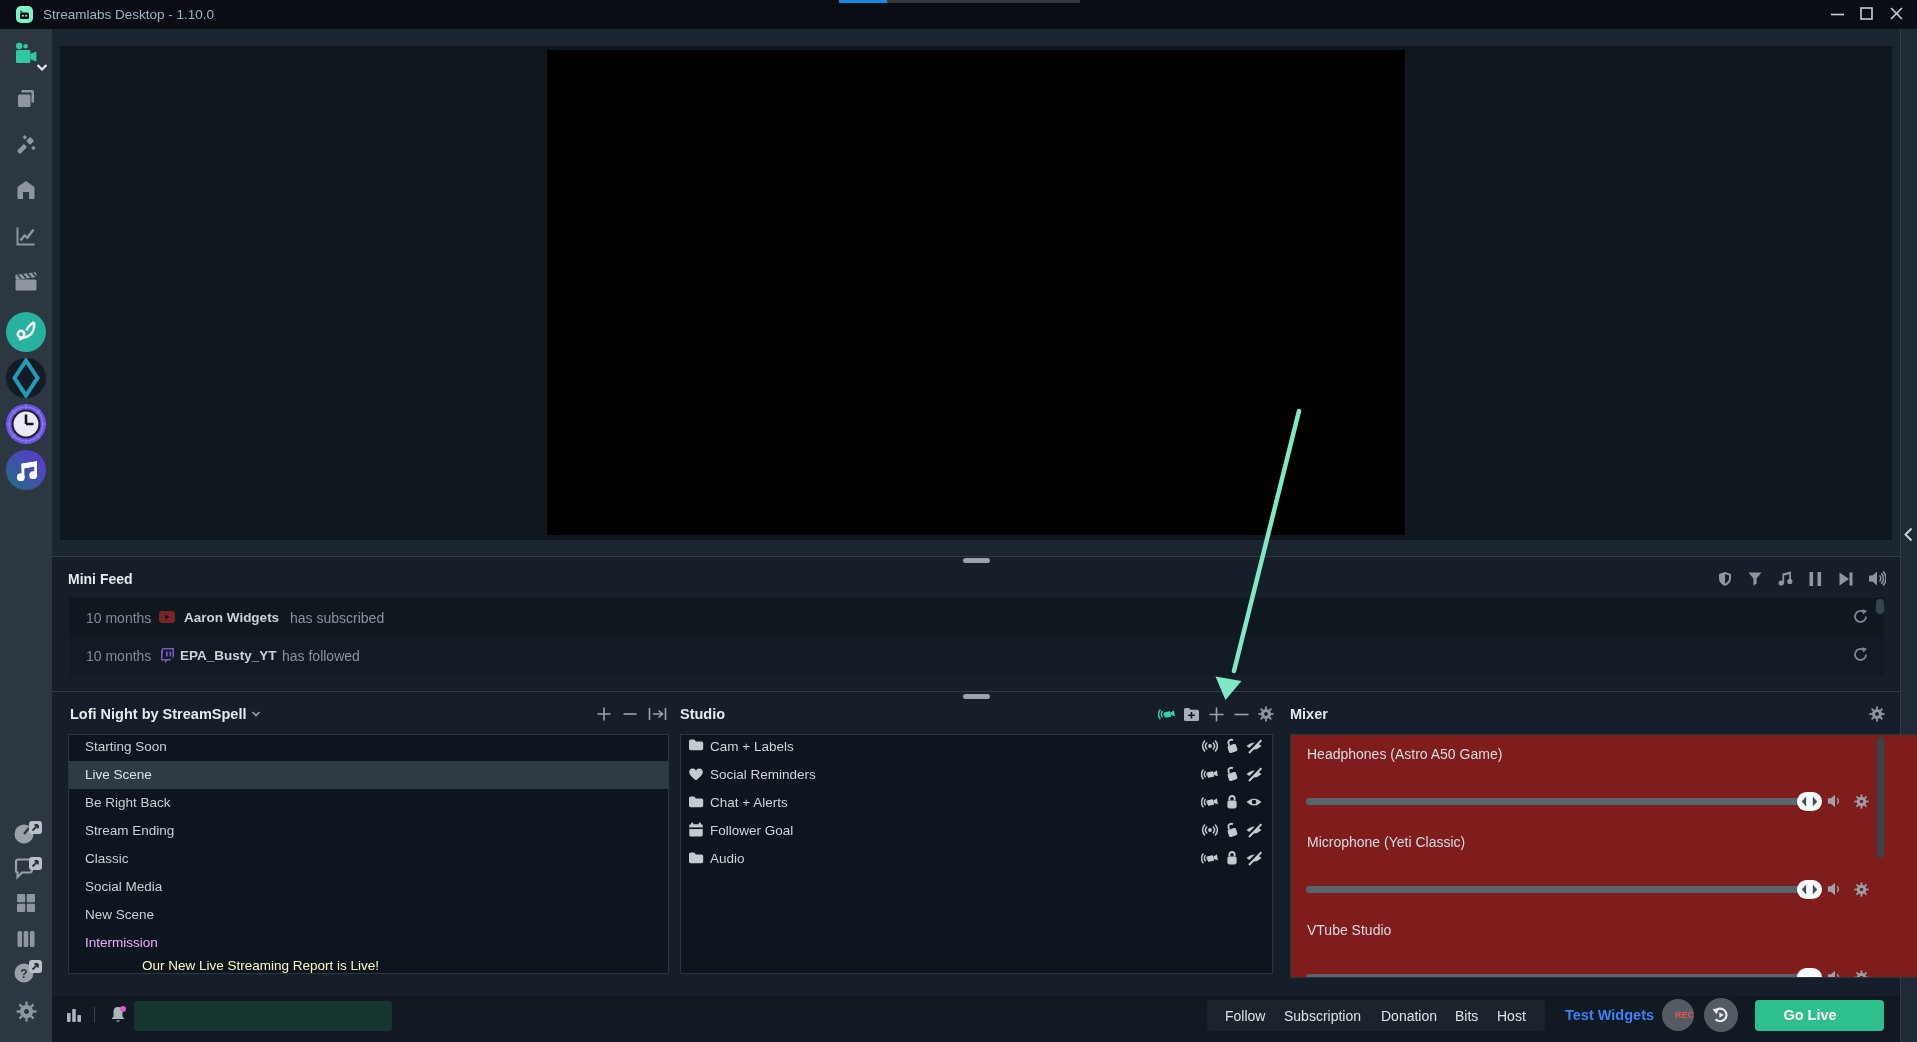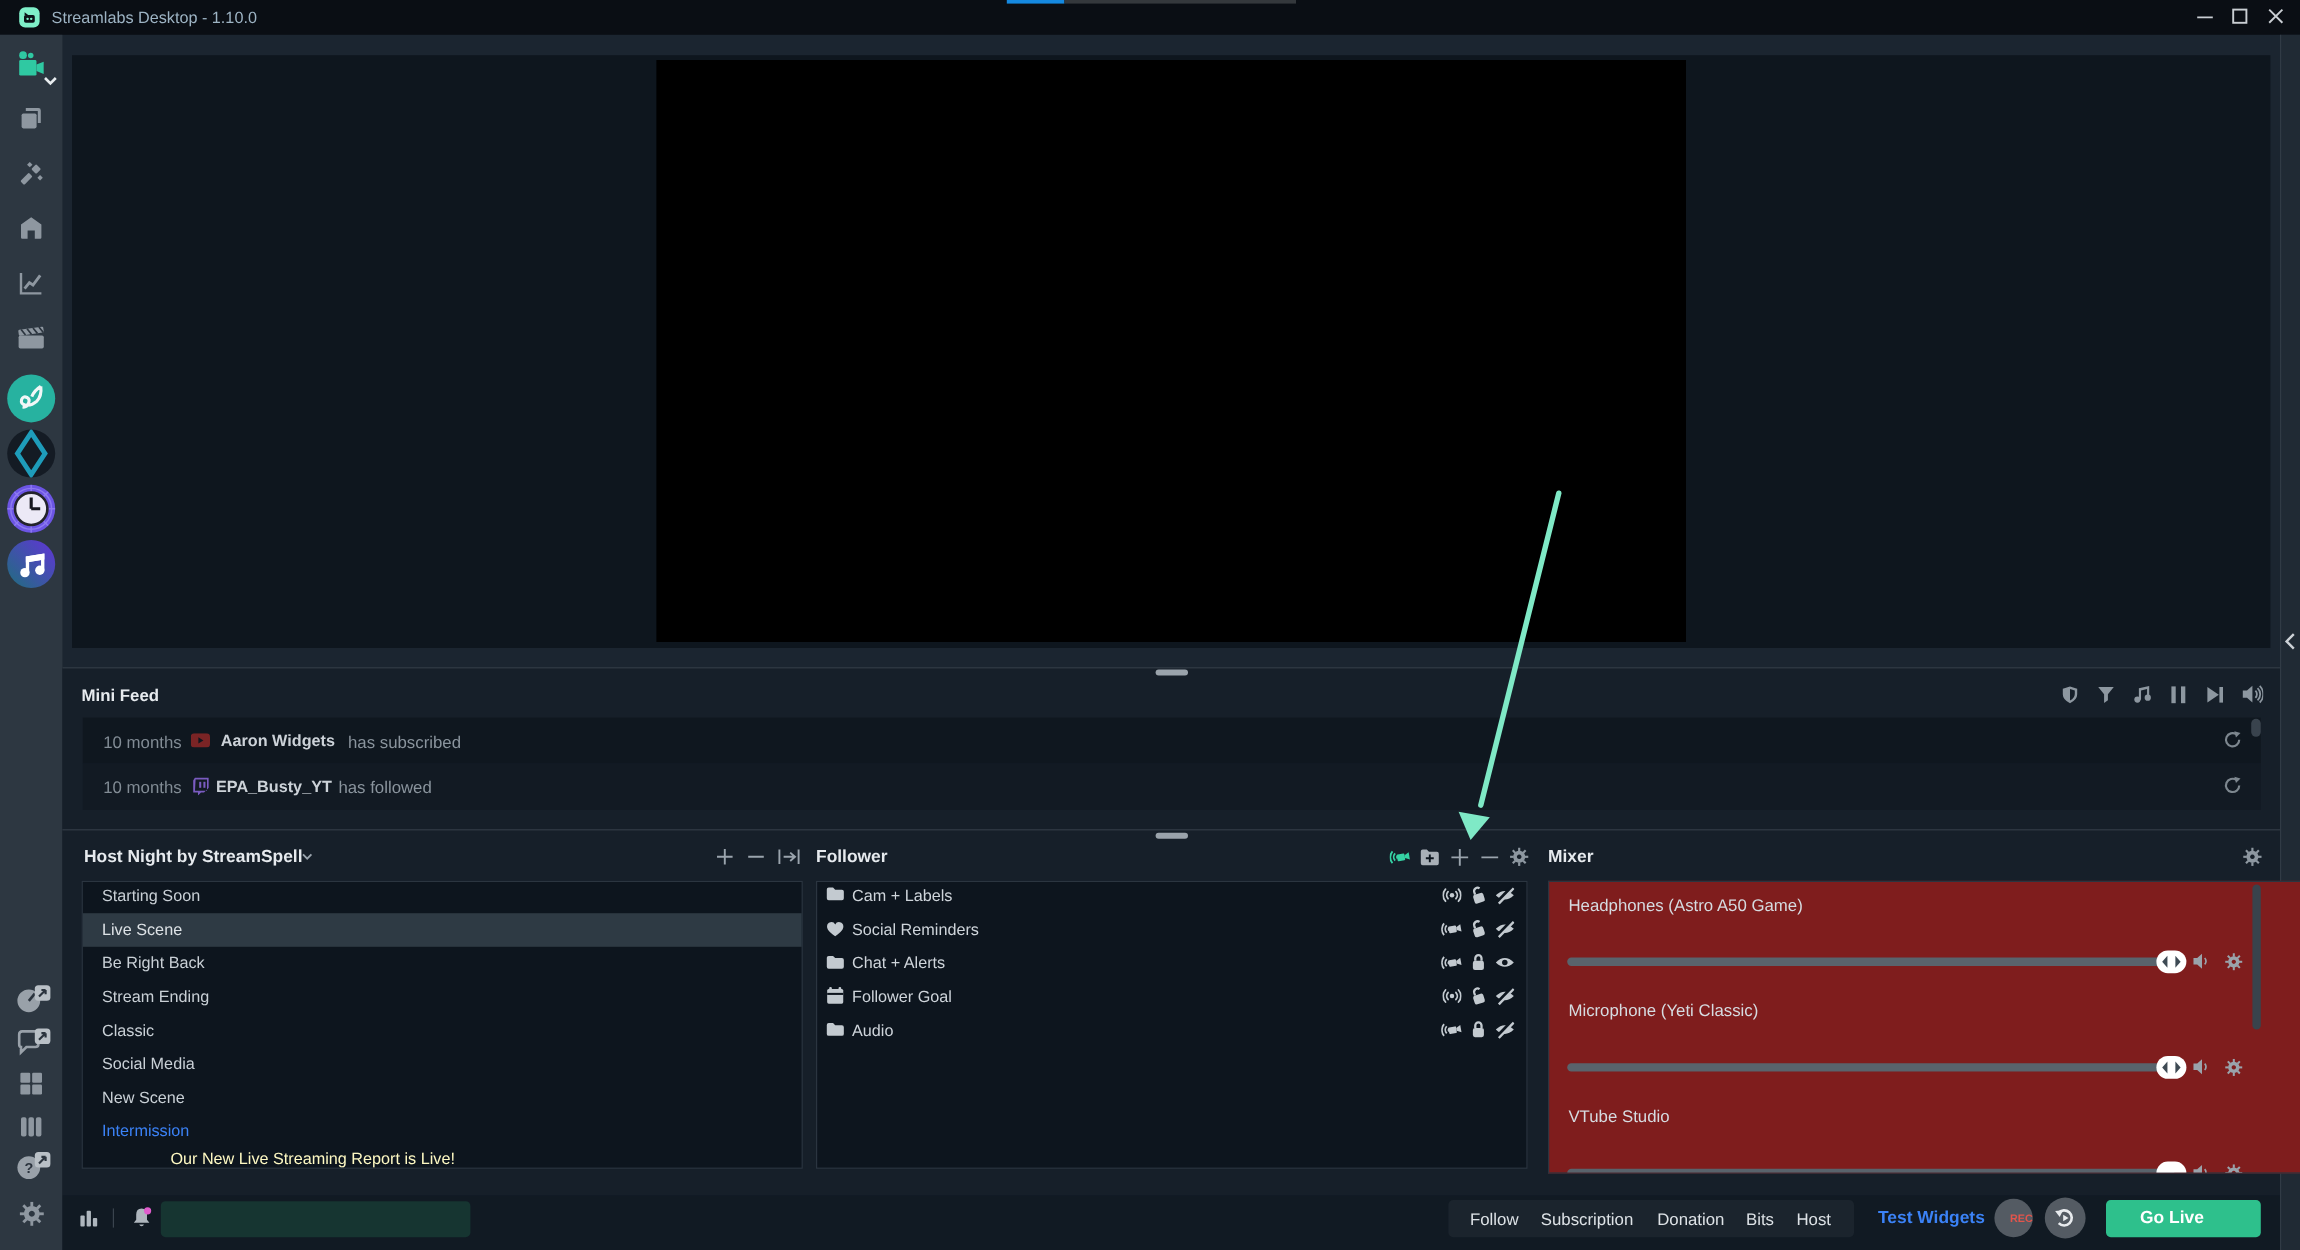--- a/index.html
+++ b/index.html
@@ -262,41 +262,41 @@
  <path d="M2.5 0 L14 0 L14 8.5 L10 12.5 L7.5 12.5 L5 15 L5 12.5 L1 12.5 L1 2.5 Z M3 1.5 L2.5 11 L12.5 11 L12.5 1.5 Z" fill="#7a5bc0" fill-rule="evenodd"></path>
  <rect x="6" y="3.5" width="1.7" height="5" fill="#7a5bc0"></rect>
  <rect x="9.5" y="3.5" width="1.7" height="5" fill="#7a5bc0"></rect>
 </svg>
 <div class="txt" style="left:180px;top:648px;font-size:13.5px;font-weight:bold;color:#ccd2d8">EPA_Busty_YT</div>
 <div class="txt" style="left:282px;top:648px;font-size:14px;color:#8a949d">has followed</div>
 
 <div class="abs" style="left:52px;top:691px;width:1848px;height:305px;background:#161f29;border-top:1px solid #323c46"></div>
 <div class="abs" style="left:963px;top:694px;width:27px;height:5px;border-radius:2.5px;background:#9aa3ab"></div>
 
-<div class="txt" style="left:70px;top:706px;font-size:14.5px;font-weight:bold;color:#e6eaee">Host Night by StreamSpell</div>
+<div class="txt" style="left:70px;top:706px;font-size:14.5px;font-weight:bold;color:#e6eaee">Lofi Night by StreamSpell</div>
 <svg class="abs" style="left:250px;top:708px" width="12" height="12" viewBox="0 0 12 12" fill="none" stroke="#9aa4ad" stroke-width="1.6">
     <path d="M2.5 4 L6 7.5 L9.5 4"></path>
   </svg>
 <svg class="abs" style="left:597px;top:707px" width="76" height="14" viewBox="0 0 76 14" stroke="#9aa4ad" stroke-width="1.6" fill="none">
  <path d="M7,0.5 L7,13.5 M0.5,7 L13.5,7"></path>
  <path d="M26.5,7 L39.5,7"></path>
  <path d="M52.5,1 L52.5,13 M56,7 L65,7 M61.5,3.5 L65.5,7 L61.5,10.5 M68.5,1 L68.5,13"></path>
 </svg>
 <div class="abs" style="left:68px;top:734px;width:601px;height:240px;background:#0d151e;border:1px solid #2b3540"></div>
 <div class="abs" style="left:69px;top:761px;width:599px;height:28px;background:#2e3a44"></div>
 <div class="txt" style="left:85px;top:739px;font-size:13.5px;color:#c9d0d6">Starting Soon</div>
 <div class="txt" style="left:85px;top:767px;font-size:13.5px;color:#dde2e6">Live Scene</div>
 <div class="txt" style="left:85px;top:795px;font-size:13.5px;color:#c9d0d6">Be Right Back</div>
 <div class="txt" style="left:85px;top:823px;font-size:13.5px;color:#c9d0d6">Stream Ending</div>
 <div class="txt" style="left:85px;top:851px;font-size:13.5px;color:#c9d0d6">Classic</div>
 <div class="txt" style="left:85px;top:879px;font-size:13.5px;color:#c9d0d6">Social Media</div>
 <div class="txt" style="left:85px;top:907px;font-size:13.5px;color:#c9d0d6">New Scene</div>
-<div class="txt" style="left:85px;top:935px;font-size:13.5px;color:#3b82f6">Intermission</div>
-
-<div class="txt" style="left:680px;top:706px;font-size:14.5px;font-weight:bold;color:#e6eaee">Follower</div>
+<div class="txt" style="left:85px;top:935px;font-size:13.5px;color:#f0abfc">Intermission</div>
+
+<div class="txt" style="left:680px;top:706px;font-size:14.5px;font-weight:bold;color:#e6eaee">Studio</div>
 
 <svg class="abs" style="left:1158px;top:706px" width="18" height="16" viewBox="0 0 18 16" fill="#35d3a4" color="#35d3a4">
     <use href="#camwave"></use>
   </svg>
 <svg class="abs" style="left:1183px;top:707px" width="17" height="15" viewBox="0 0 17 15" fill="#a9b0b7">
  <path d="M1,2.6 Q1,1 2.6,1 L6,1 L7.8,2.8 L14.4,2.8 Q16,2.8 16,4.4 L16,12.4 Q16,14 14.4,14 L2.6,14 Q1,14 1,12.4 Z"></path>
  <path d="M8.5,5 L8.5,11.5 M5.2,8.2 L11.8,8.2" stroke="#0d151e" stroke-width="1.6"></path>
 </svg>
 <svg class="abs" style="left:1209px;top:707px" width="15" height="15" viewBox="0 0 15 15" stroke="#9aa4ad" stroke-width="1.6">
     <path d="M7.5,0.5 L7.5,14.5 M0.5,7.5 L14.5,7.5"></path>

